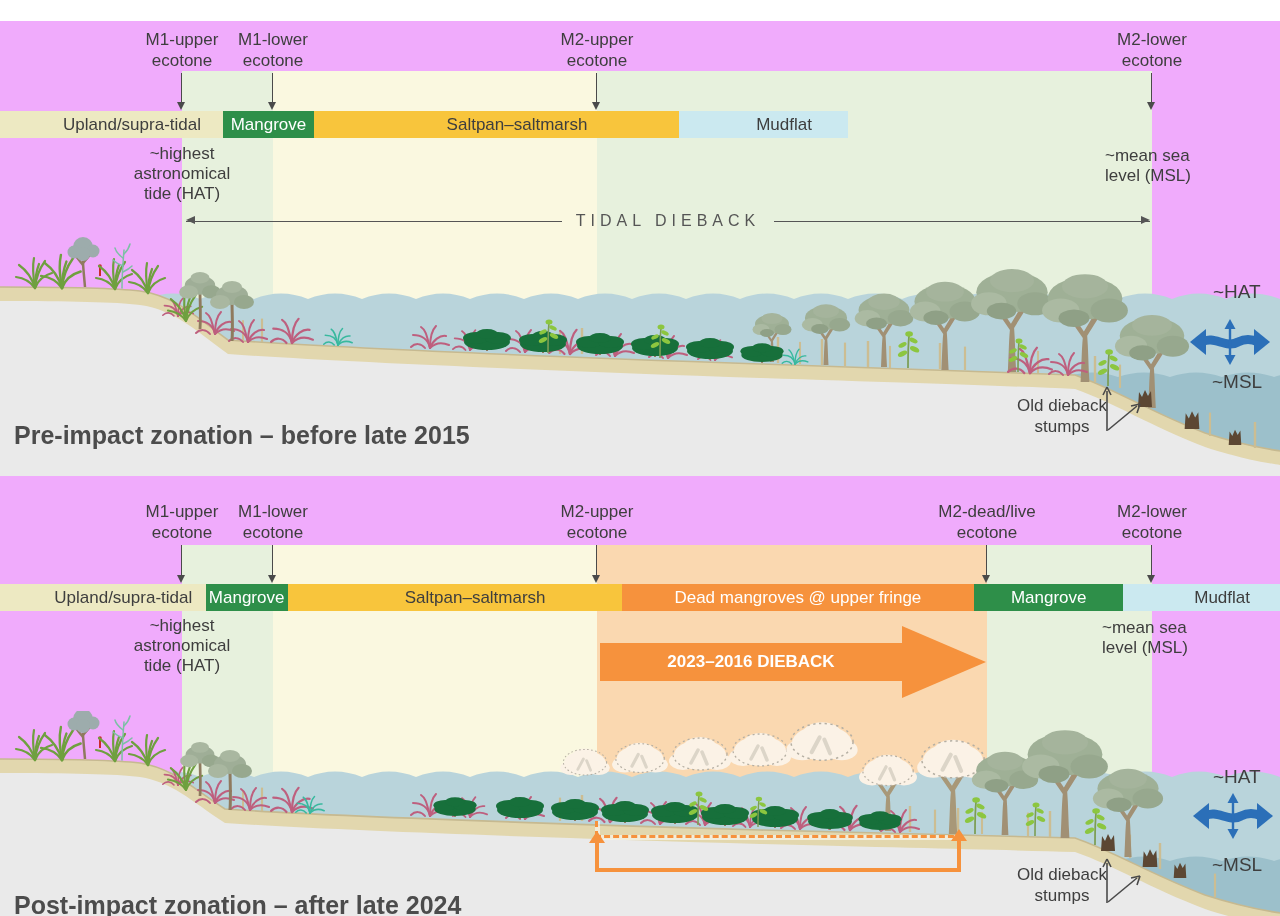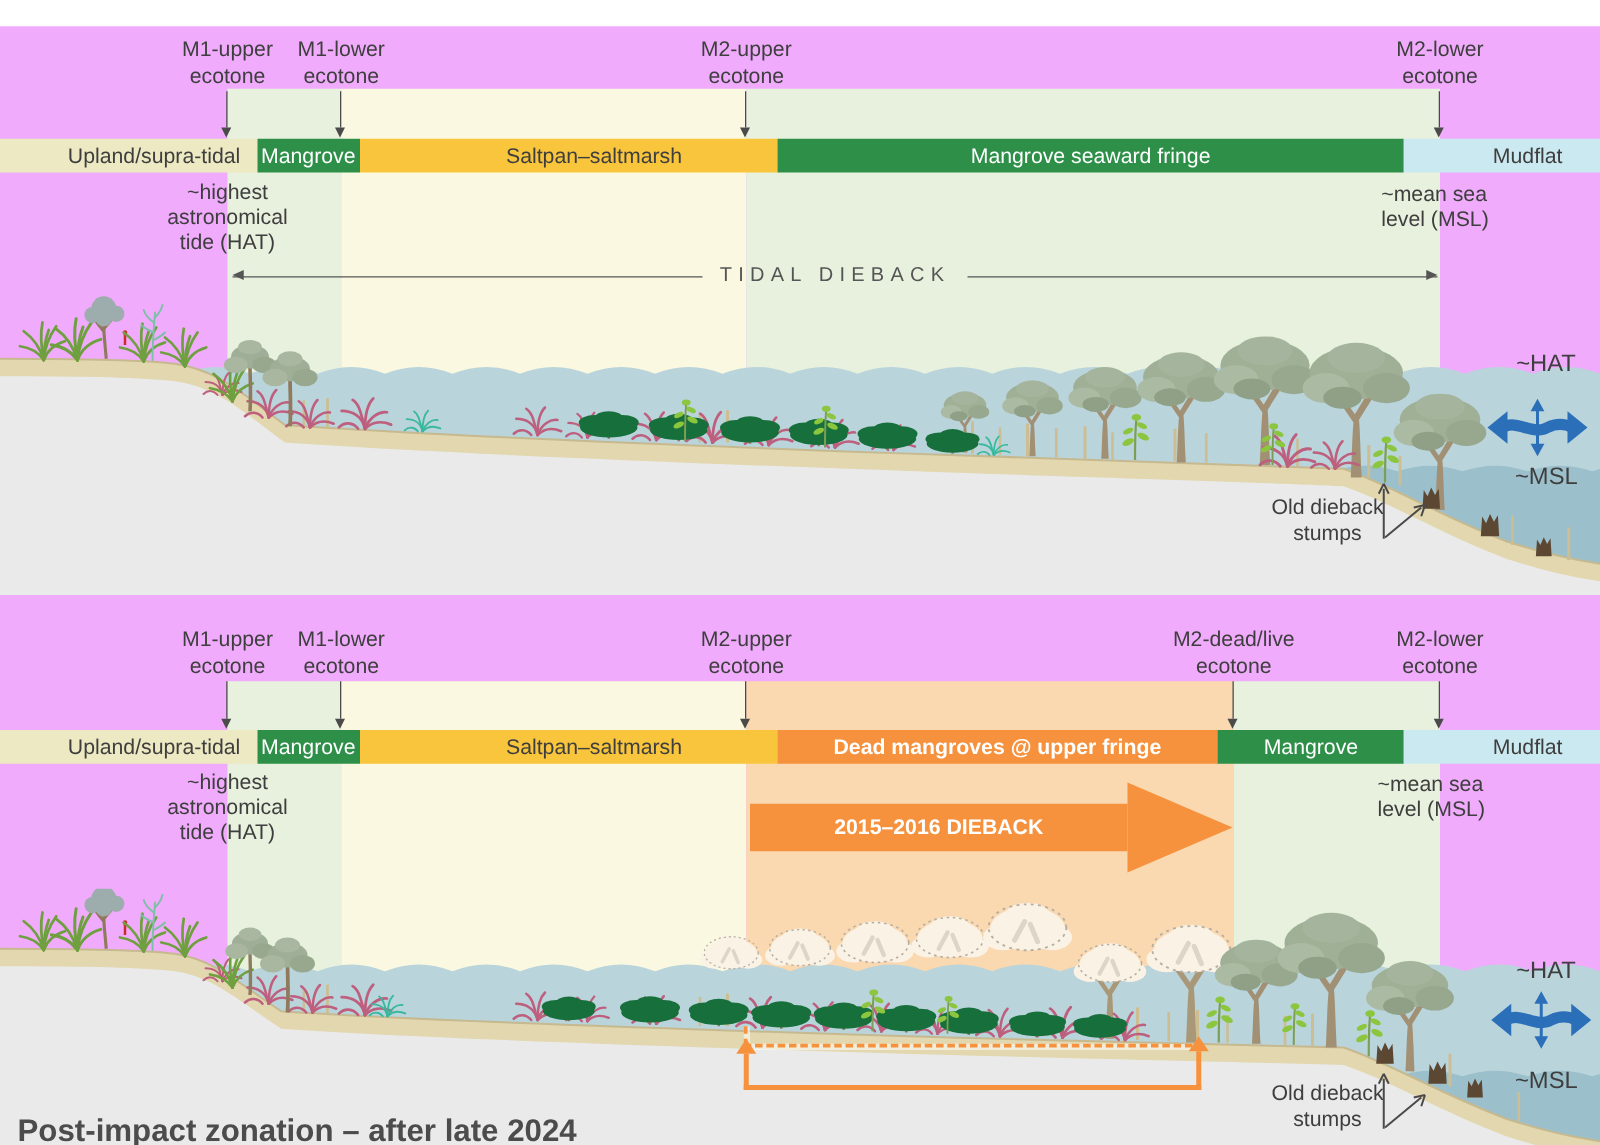--- a/index.html
+++ b/index.html
@@ -6,21 +6,21 @@
   .stage{position:relative;width:1280px;height:916px;background:#f0abfc;overflow:hidden;
          font-family:"Liberation Sans","DejaVu Sans",sans-serif;color:#3E3E3E;margin-top:21px;}
   .panel{position:absolute;left:0;width:1280px;overflow:hidden;}
   #panel-pre{top:0;height:455px;}
   #panel-post{top:458px;height:458px;}
   .band{position:absolute;}
   .zonebar{position:absolute;left:0;width:1280px;height:27px;display:flex;}
   .zone{height:27px;line-height:27px;text-align:center;font-size:17px;white-space:nowrap;overflow:hidden;}
   .zone.dk{color:#3E3E3E;padding-left:41px;}
   .zone.wt{color:#fff;}
-  .zone.bold{font-weight:bold;}
+  .zone.bold{font-weight:normal;}
   .marker-label{position:absolute;text-align:center;font-size:17px;line-height:21px;white-space:pre-line;color:#3E3E3E;}
   .marker-stem{position:absolute;width:0;border-left:1.6px solid #4A4A4A;}
   .marker-head{position:absolute;width:0;height:0;border-left:4.5px solid transparent;border-right:4.5px solid transparent;border-top:8px solid #4A4A4A;}
   .note{position:absolute;font-size:17px;line-height:20px;white-space:pre-line;color:#3E3E3E;}
   .note.center{text-align:center;}
   .tw{position:absolute;display:flex;align-items:center;height:12px;color:#555;}
   .tw-line{flex:1;height:0;border-top:1.6px solid #555;position:relative;}
   .tw-line.l::before{content:"";position:absolute;left:0;top:-5.6px;border-top:4.8px solid transparent;border-bottom:4.8px solid transparent;border-right:9px solid #555;}
   .tw-line.r::after{content:"";position:absolute;right:0;top:-5.6px;border-top:4.8px solid transparent;border-bottom:4.8px solid transparent;border-left:9px solid #555;}
   .tw-text{margin:0 14px;font-size:16px;letter-spacing:5px;white-space:nowrap;}
@@ -284,21 +284,20 @@
     <div class="marker-head" style="left:268px;top:81px"></div>
     <div class="marker-stem" style="left:596px;top:52px;height:29px"></div>
     <div class="marker-head" style="left:592px;top:81px"></div>
     <div class="marker-stem" style="left:1151px;top:52px;height:29px"></div>
     <div class="marker-head" style="left:1147px;top:81px"></div>
 
     <div class="zonebar" style="top:90px">
       <div class="zone dk" style="width:182px;background:#EDE9C2">Upland/supra-tidal</div>
       <div class="zone wt" style="width:91px;background:#2E8F49">Mangrove</div>
       <div class="zone dk" style="width:324px;background:#F8C53C">Saltpan–saltmarsh</div>
-      <div class="zone wt" style="width:555px;background:#2E8F49">Mangrove seaward fringe</div>
       <div class="zone dk" style="width:128px;background:#CBE9F0">Mudflat</div>
     </div>
 
     <div class="note center" style="left:107px;top:123px;width:150px">~highest
 astronomical
 tide (HAT)</div>
     <div class="note" style="left:1105px;top:125px">~mean sea
 level (MSL)</div>
 
     <div class="tw" style="left:186px;top:194px;width:964px">
@@ -312,20 +311,21 @@
         <use href="#g-tidearrow"></use>
       </svg>
     <div class="shortlbl" style="left:1212px;top:350px">~MSL</div>
 
     <div class="note center" style="left:992px;top:374px;width:140px;font-size:17px;line-height:21px">Old dieback
 stumps</div>
     <svg style="position:absolute;left:1085px;top:358px" width="64" height="60" viewBox="0 0 64 60">
         <use href="#g-stumparrows"></use>
       </svg>
 
+    <div class="title" style="top:400px">Pre-impact zonation – before late 2015</div>
   </section>
 
   <section class="panel" id="panel-post">
 
     <div class="band" style="left:182px;top:66px;width:91px;height:392px;background:#E7F1DD"></div>
     <div class="band" style="left:273px;top:66px;width:324px;height:392px;background:#FAF8E0"></div>
     <div class="band" style="left:597px;top:66px;width:390px;height:392px;background:#FAD8B0"></div>
     <div class="band" style="left:987px;top:66px;width:165px;height:392px;background:#E7F1DD"></div>
 
     <svg class="illus" style="top:232px" width="1280" height="226" viewBox="0 0 1280 226">
@@ -450,21 +450,21 @@
       <div class="zone dk" style="width:128px;background:#CBE9F0">Mudflat</div>
     </div>
 
     <div class="note center" style="left:107px;top:137px;width:150px">~highest
 astronomical
 tide (HAT)</div>
     <div class="note" style="left:1102px;top:139px">~mean sea
 level (MSL)</div>
 
     <div class="dieback-body" style="left:600px;top:164px;width:302px;height:38px">
-      <span>2015–2016 DIEBACK</span>
+      <span>2023–2016 DIEBACK</span>
     </div>
     <div class="dieback-head" style="left:902px;top:147px"></div>
 
     <div class="dash-v" style="left:595px;top:342px;height:16px"></div>
     <div class="dash-h" style="left:595px;top:356px;width:368px"></div>
     <div class="brk-head" style="left:589px;top:352px"></div>
     <div class="brk-bar" style="left:595px;top:364px;width:4px;height:29px"></div>
     <div class="brk-head" style="left:951px;top:350px"></div>
     <div class="brk-bar" style="left:957px;top:362px;width:4px;height:31px"></div>
     <div class="brk-bar" style="left:595px;top:389px;width:366px;height:4px"></div>

